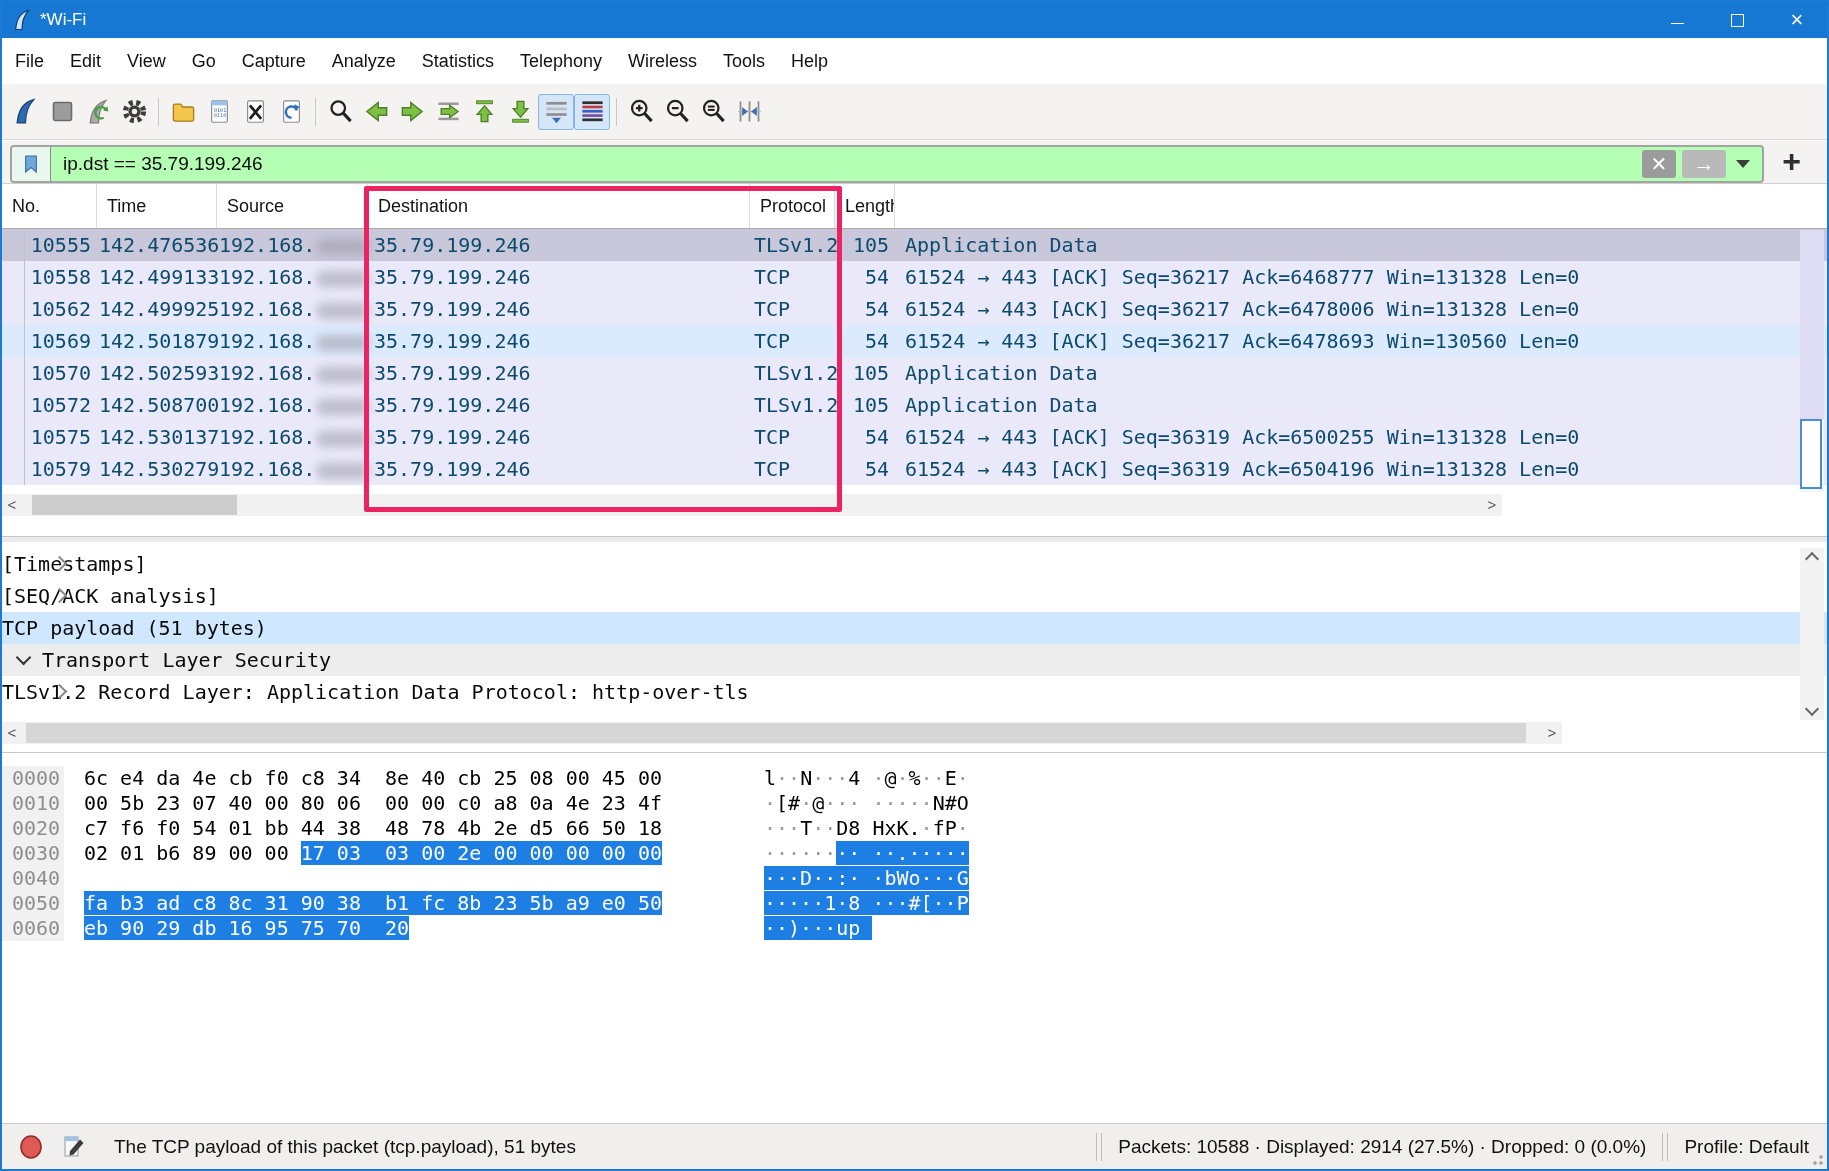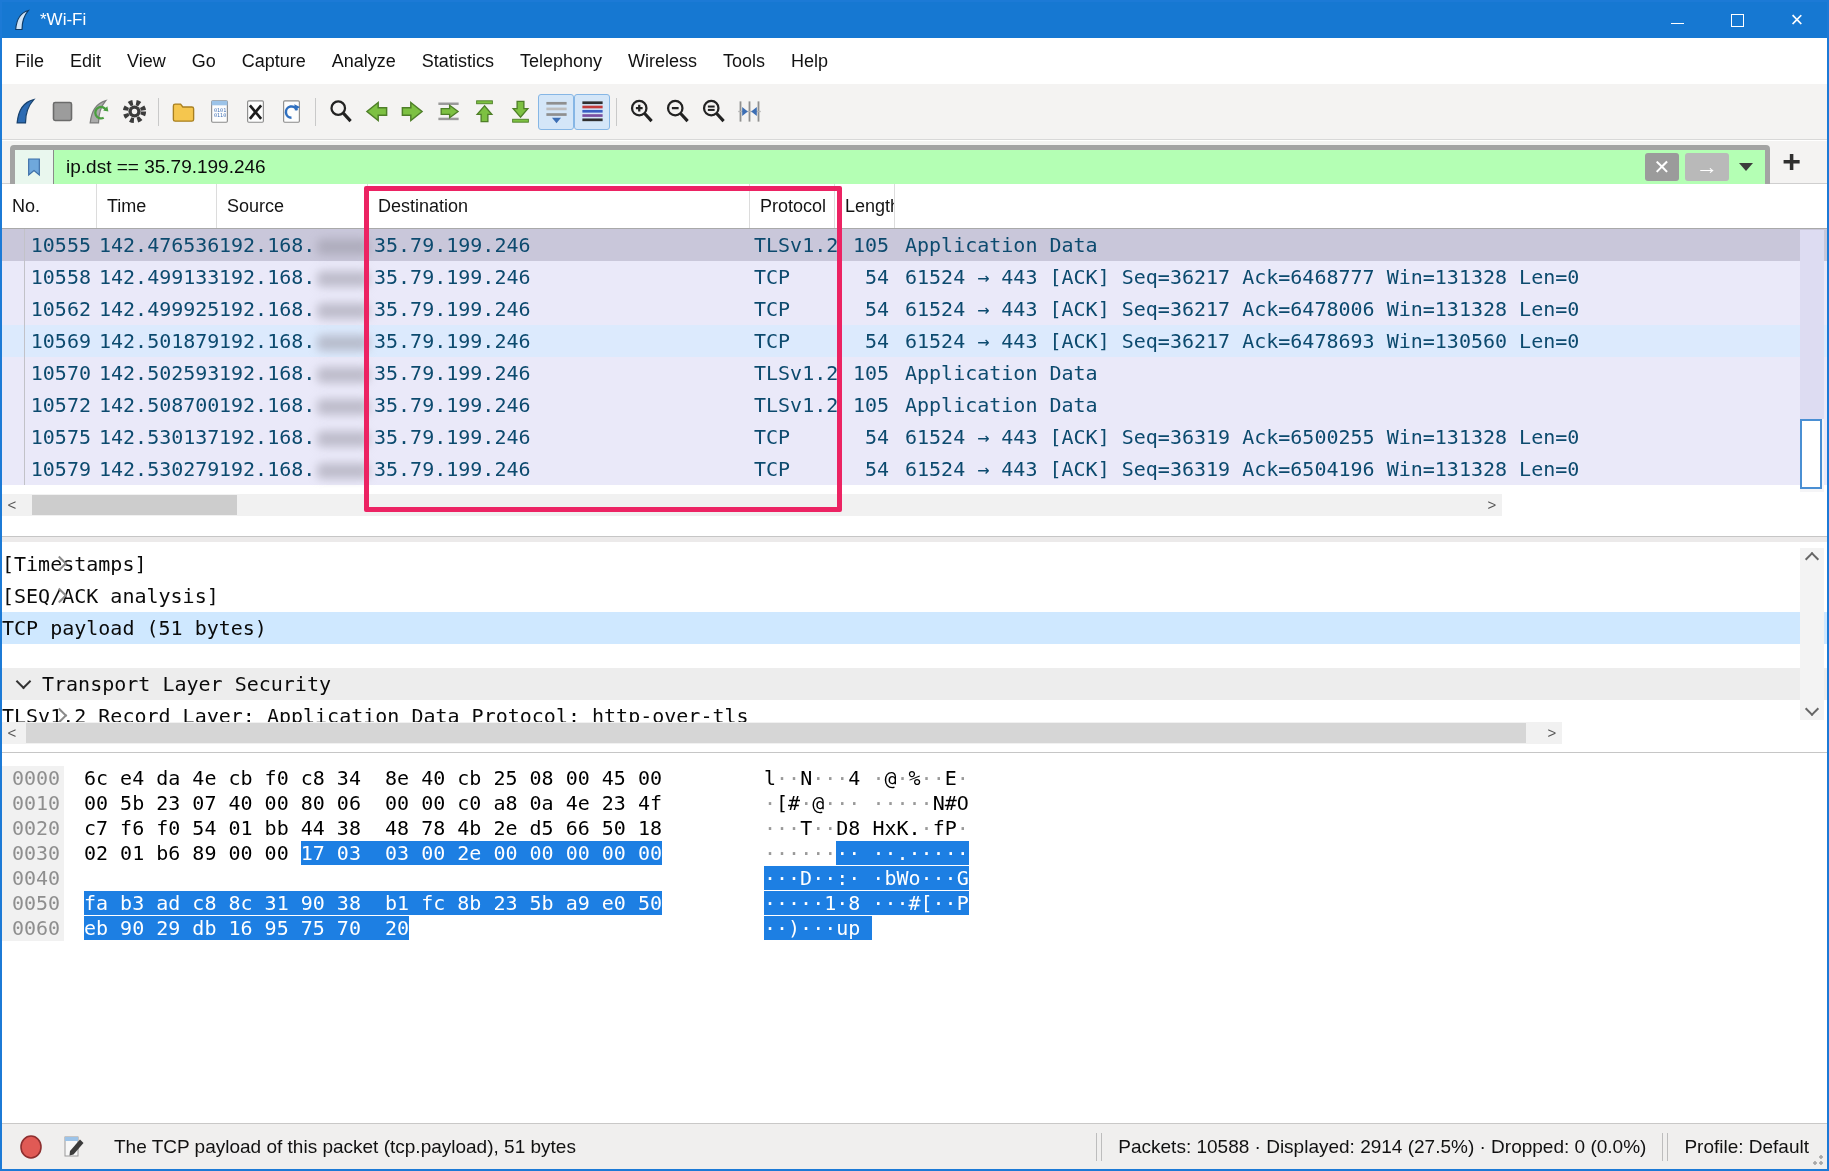--- a/index.html
+++ b/index.html
@@ -27,21 +27,21 @@
            border-bottom:1px solid #d8d8d8;display:flex;align-items:center;padding-left:6px;box-sizing:border-box;}
   .tb-btn{width:36px;height:36px;display:flex;align-items:center;justify-content:center;border-radius:3px;}
   .tb-btn svg{width:27px;height:27px;}
   .tb-btn.toggled{background:#d4e6f8;border:1px solid #86b6e5;box-sizing:border-box;}
   .tb-sep{width:1px;height:28px;background:#c9c9c9;margin:0 6px;}
 
   
   .filterbar{position:absolute;left:0;top:139px;width:100%;height:43px;background:#f4f3f2;
              border-bottom:1px solid #cfcfcf;box-sizing:border-box;}
   .filter-input{position:absolute;left:8px;top:4px;width:1750px;height:34px;background:#b4ffb4;
-                border:5px solid #a3a3a3;border-radius:4px;display:flex;align-items:center;overflow:hidden;}
+                border:2px solid #a3a3a3;border-radius:4px;display:flex;align-items:center;overflow:hidden;}
   .fi-bookmark{width:38px;height:100%;border-right:1px solid #8a8a8a;background:#e9f7ee;
                display:flex;align-items:center;justify-content:center;}
   .fi-text{flex:1;padding-left:12px;font-size:19px;color:#0c0c0c;}
   .fi-clear{width:34px;height:28px;background:#9b9b9b;border-radius:3px;color:#fff;display:flex;
             align-items:center;justify-content:center;font-size:20px;margin-right:6px;}
   .fi-apply{width:44px;height:28px;background:#b9b9b9;border-radius:3px;color:#fff;display:flex;
             align-items:center;justify-content:center;font-size:22px;font-weight:bold;margin-right:10px;}
   .fi-caret{width:0;height:0;border-left:7px solid transparent;border-right:7px solid transparent;
             border-top:8px solid #3c3c3c;margin-right:12px;}
   .filter-add{position:absolute;right:26px;top:2px;font-size:32px;color:#2f2f2f;font-weight:bold;}
@@ -77,21 +77,21 @@
   .pl-vthumb{position:absolute;left:0;top:72%;width:22px;height:27%;background:#fff;border:2px solid #4a8fd3;box-sizing:border-box;}
 
   .splitter{position:absolute;left:0;width:100%;height:6px;background:#eceaea;border-top:1px solid #c6c6c6;box-sizing:border-box;}
 
   
   .detail-pane{position:absolute;left:0;top:540px;width:100%;height:204px;background:#fff;}
   .dt-rows{position:absolute;left:0;top:6px;width:100%;}
   .dt-row{position:relative;height:32px;line-height:32px;font-family:"DejaVu Sans Mono",monospace;
           font-size:20px;color:#0a0a0a;white-space:nowrap;}
   .dt-row.selbg{background:#cfe8ff;}
-  .dt-row.shade{background:#ededed;margin-top:24px;}
+  .dt-row.shade{background:#ededed;}
   .chev{position:absolute;top:10px;width:9px;height:9px;border-right:2px solid #8a8a8a;border-bottom:2px solid #8a8a8a;
         transform:rotate(-45deg);}
   .chev.expanded{border-color:#333;transform:rotate(45deg);top:8px;}
   .chev.lvl0{left:16px;}
   .chev.lvl1{left:52px;}
   .dt-label.lvl0{margin-left:40px;}
   .dt-label.lvl1{}
   .dt-hscroll{position:absolute;left:0;bottom:2px;width:1560px;height:22px;background:#f1f1f1;}
   .dt-hthumb{position:absolute;left:24px;top:1px;width:1500px;height:20px;background:#d6d6d6;}
   .dt-vscroll{position:absolute;right:3px;top:6px;width:24px;height:172px;background:#f3f3f3;}

